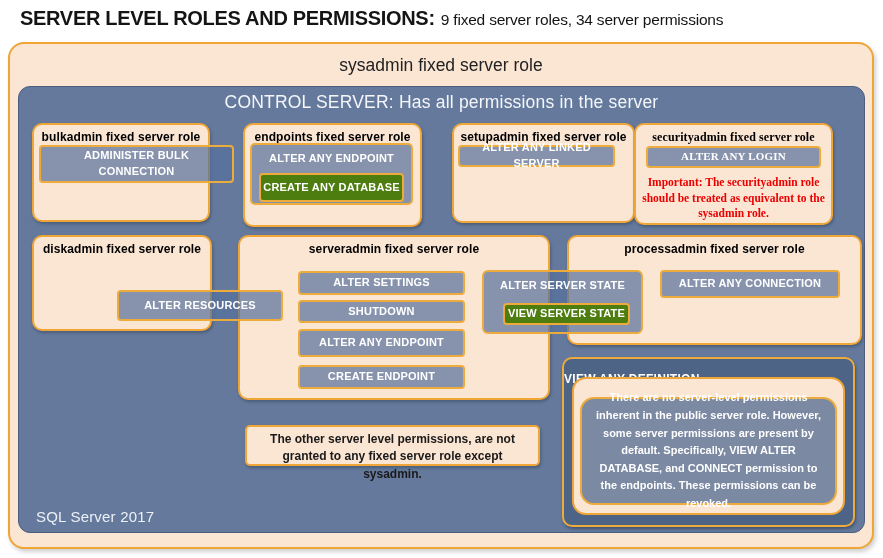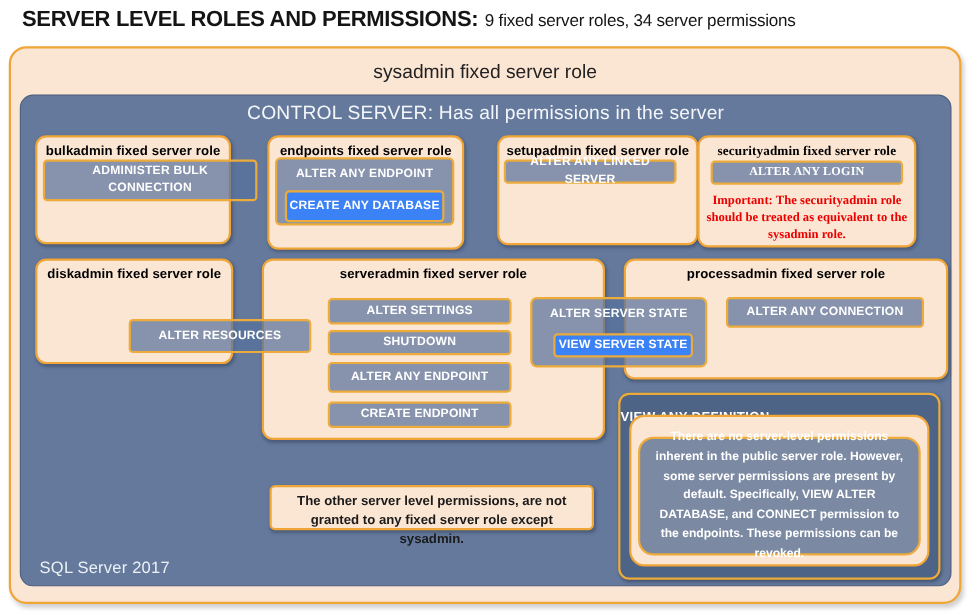--- a/index.html
+++ b/index.html
@@ -32,21 +32,21 @@
   .c-setupadmin{left:433px;top:36px;width:179px;height:96px;}
   .c-securityadmin{left:615px;top:36px;width:195px;height:98px;font-family:Liberation Serif, serif;}
   .c-diskadmin{left:13px;top:148px;width:176px;height:92px;}
   .c-serveradmin{left:219px;top:148px;width:308px;height:161px;}
   .c-processadmin{left:548px;top:148px;width:291px;height:106px;}
 
   
   .btn{position:absolute;background:rgba(85,113,157,0.70);border:2px solid #ECAB3A;border-radius:4px;
     color:#fff;font-weight:700;font-size:11px;display:flex;align-items:center;justify-content:center;
     text-align:center;line-height:1.45;letter-spacing:0.2px;}
-  .btn-dark{position:absolute;background:#3b82f6;border:2px solid #ECAB3A;border-radius:4px;
+  .btn-dark{position:absolute;background:#4d7c0f;border:2px solid #ECAB3A;border-radius:4px;
     color:#fff;font-weight:700;font-size:11px;display:flex;align-items:center;justify-content:center;
     text-align:right;letter-spacing:0.2px;}
   .btn-block-label{position:absolute;left:0;right:0;top:0;height:28px;display:flex;align-items:center;
     justify-content:center;color:#fff;font-weight:700;font-size:11px;letter-spacing:0.2px;}
 
   .b-adminbulk{left:5px;top:20px;width:163px;height:34px;padding:0 14px;}
   .b-aad-block{left:5px;top:18px;width:159px;height:58px;border-radius:5px;}
   .b-cad{left:7px;top:28px;width:141px;height:25px;}
   .b-aals{left:4px;top:20px;width:153px;height:18px;}
   .b-aalogin{left:10px;top:21px;width:171px;height:18px;}
@@ -59,21 +59,21 @@
   
   .b-aresources{left:98px;top:183px;width:162px;height:27px;margin-top:20px;}
   .b-ass-block{left:463px;top:183px;width:157px;height:60px;border-radius:6px;}
   .b-vss{left:19px;top:31px;width:123px;height:18px;}
 
   
   .sec-note{position:absolute;left:2px;top:50px;width:191px;text-align:center;
     color:#EC0000;font-weight:700;font-size:11.5px;line-height:1.35;}
 
   
-  .note-box{left:226px;top:354px;width:291px;height:37px;border-radius:5px;}
+  .note-box{left:226px;top:338px;width:291px;height:37px;border-radius:5px;}
   .note-text{padding:4px 10px 0;text-align:center;font-size:12px;font-weight:700;color:#1a1a1a;line-height:1.45;}
 
   
   .vad-box{position:absolute;left:543px;top:270px;width:289px;height:166px;
     background:#4D6486;border:2px solid #ECAB3A;border-radius:10px;box-shadow:1px 2px 3px rgba(20,30,50,0.4);}
   .vad-label{text-align:left;padding-top:13px;font-size:12px;font-weight:700;color:#fff;letter-spacing:0.3px;}
   .public-card{position:absolute;left:8px;top:18px;width:269px;height:134px;
     background:#FBE5D3;border:2px solid #F0A537;border-radius:14px;}
   .public-title{text-align:center;padding-top:21px;font-size:12px;font-weight:700;color:#0f766e;}
   .public-panel{position:absolute;left:6px;top:18px;width:253px;height:104px;

